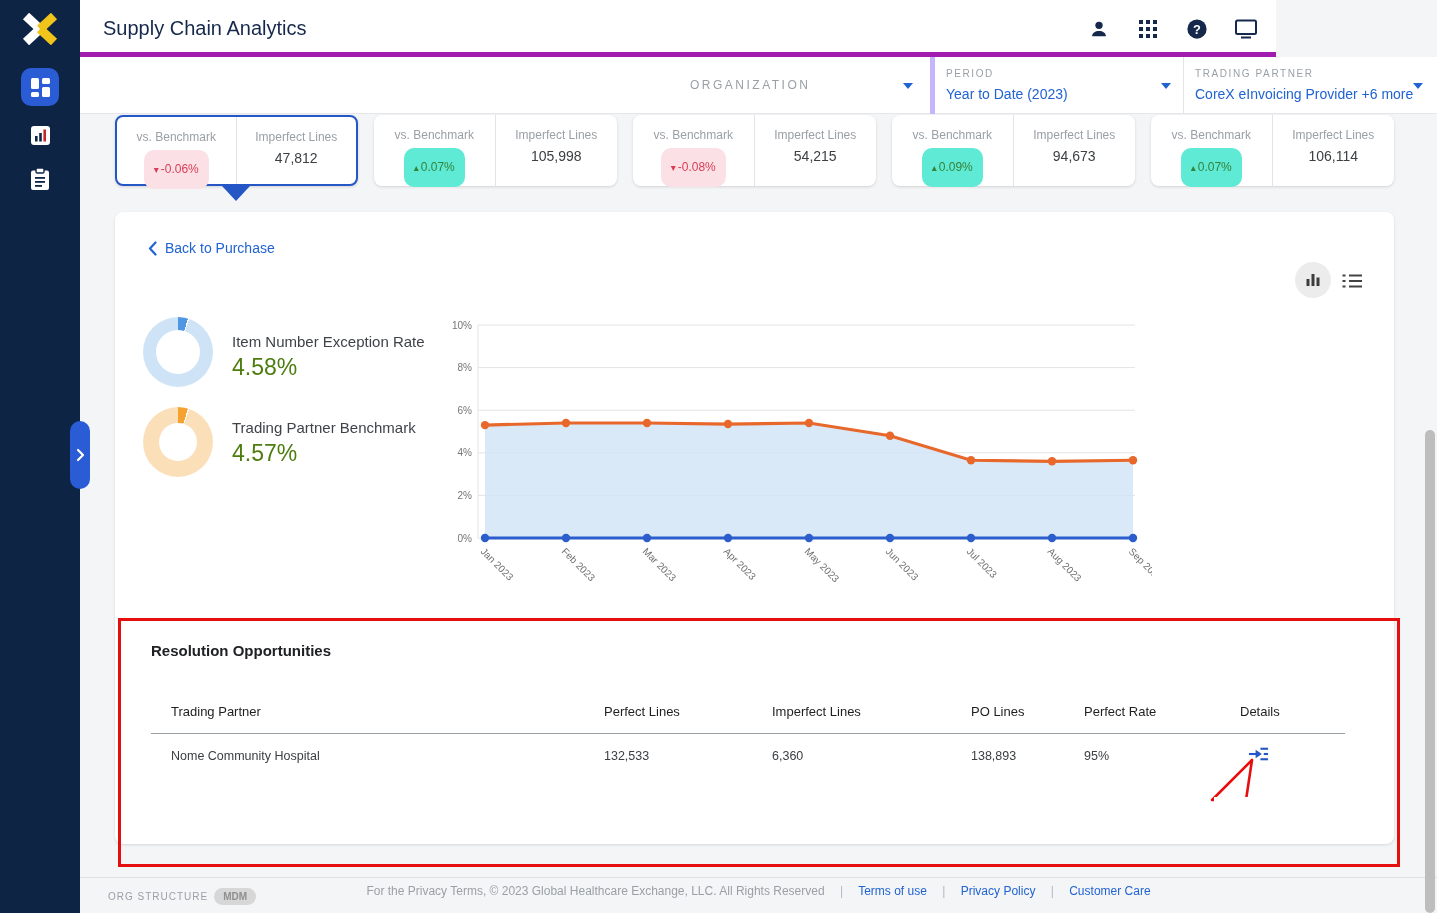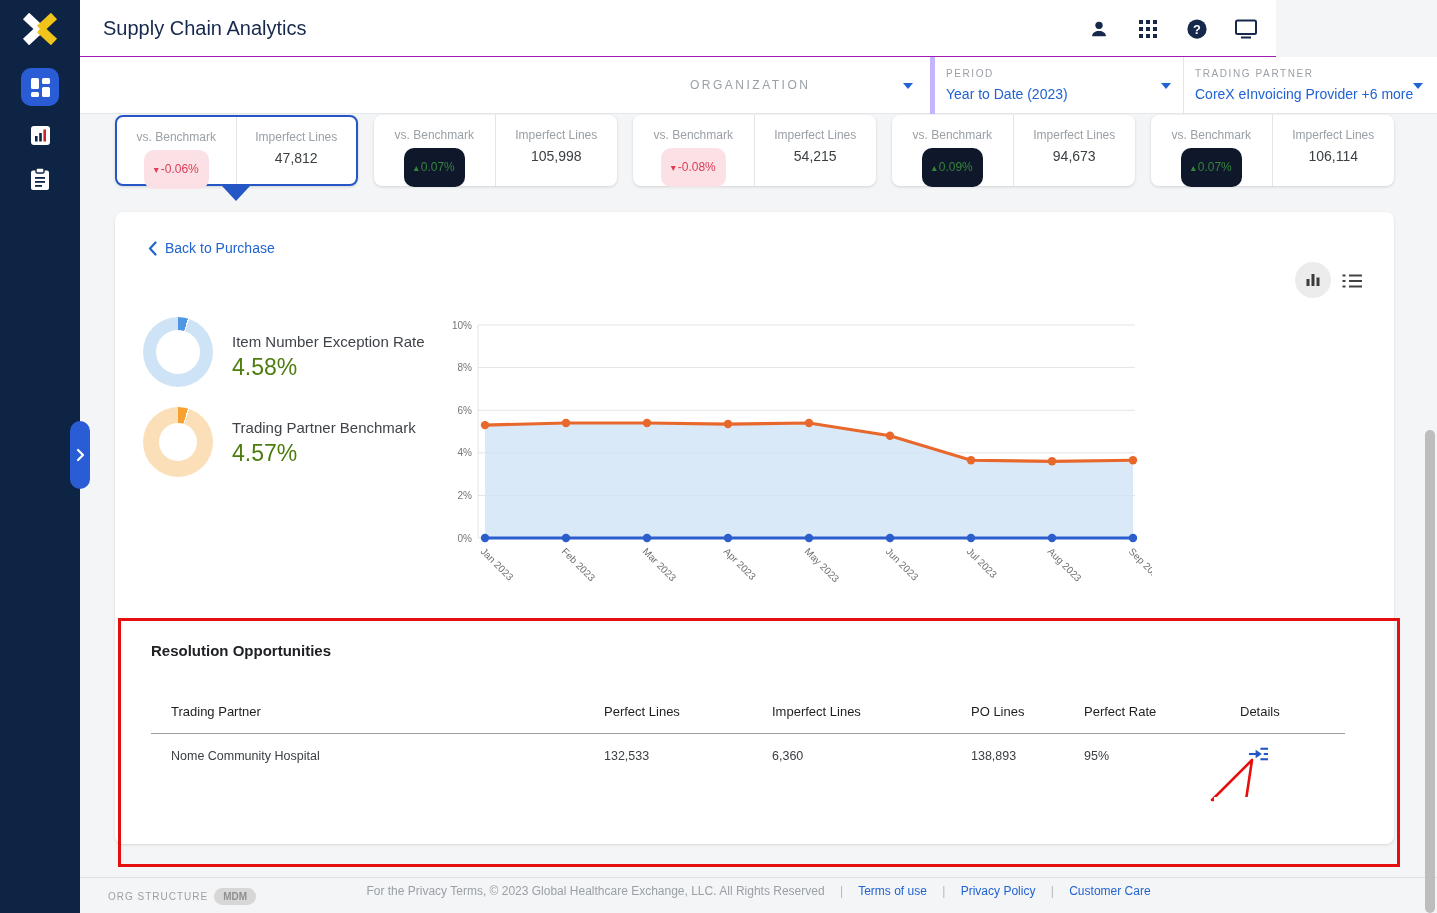--- a/index.html
+++ b/index.html
@@ -8,21 +8,21 @@
   .app { position:relative; width:1437px; height:913px; overflow:hidden; background:#f4f5f7; }
 
   
   .sidebar { position:absolute; left:0; top:0; width:80px; height:913px; background:#0e2444; z-index:40; }
   .logo { position:absolute; left:0; top:0; width:80px; height:58px; display:flex; align-items:center; justify-content:center; }
   .nav-tile { position:absolute; left:21px; width:38px; height:38px; border-radius:10px; display:flex; align-items:center; justify-content:center; cursor:pointer; }
   .nav-tile.active { background:#2a5cd6; }
   .side-expand { position:absolute; left:70px; top:421px; width:20px; height:68px; background:#2a5cd6; border-radius:10px; z-index:45; display:flex; align-items:center; justify-content:center; cursor:pointer; }
 
   
-  .header { position:absolute; left:80px; top:0; width:1196px; height:57px; background:#fff; border-bottom:1px solid #a21caf; z-index:30; }
+  .header { position:absolute; left:80px; top:0; width:1196px; height:57px; background:#fff; border-bottom:5px solid #a21caf; z-index:30; }
   .page-title { position:absolute; left:23px; top:0; line-height:57px; font-size:20px; font-weight:500; color:#16294d; }
   .header-icons { position:absolute; right:18px; top:0; height:57px; display:flex; align-items:center; gap:25px; }
   .hicon { width:24px; height:24px; cursor:pointer; display:flex; align-items:center; justify-content:center; }
 
   
   .filterbar { position:absolute; left:80px; top:57px; width:1357px; height:57px; background:#fff; border-bottom:1px solid #e4e6e9; z-index:25; }
   .fsection { position:absolute; top:0; height:57px; cursor:pointer; }
   .fsec-org { left:600px; width:250px; }
   .fsec-period { left:850px; width:253px; border-left:5px solid #c4b5fd; }
   .fsec-tp { left:1103px; width:254px; border-left:1px solid #e2e4e8; }
@@ -32,21 +32,21 @@
   .fcaret { position:absolute; top:26px; width:0; height:0; border-left:5px solid transparent; border-right:5px solid transparent; border-top:6px solid #2163d2; }
 
   
   .card { position:absolute; top:115px; width:243px; height:71px; background:#fff; border-radius:8px; box-shadow:0 1px 3px rgba(0,0,0,.14); display:flex; cursor:pointer; }
   .card.selected { border:2px solid #2457c5; }
   .card-half { width:50%; display:flex; flex-direction:column; align-items:center; padding-top:13px; gap:6px; }
   .card-half.left { border-right:1px solid #e3e3e3; }
   .mini-label { font-size:12px; color:#9aa0a6; white-space:nowrap; }
   .pill { font-size:12px; font-weight:500; border-radius:10px; padding:12px 10px; line-height:15px; }
   .pill.down { background:#fbe1e5; color:#da3d55; }
-  .pill.up { background:#0f172a; color:#35843b; }
+  .pill.up { background:#5eead4; color:#35843b; }
   .pill .arr { font-size:10px; margin-right:2px; }
   .card-value { font-size:14px; font-weight:500; color:#3c4043; }
   .card-pointer { position:absolute; top:186px; width:0; height:0; border-left:14px solid transparent; border-right:14px solid transparent; border-top:15px solid #2457c5; }
 
   
   .panel { position:absolute; left:115px; top:212px; width:1279px; height:632px; background:#fff; border-radius:8px; box-shadow:0 1px 3px rgba(0,0,0,.12); }
   .back-link { position:absolute; left:33px; top:28px; display:flex; align-items:center; gap:8px; color:#2163d2; font-size:14px; cursor:pointer; }
   .toggle-chart { position:absolute; left:1180px; top:50px; width:36px; height:36px; border-radius:50%; background:#ececec; display:flex; align-items:center; justify-content:center; cursor:pointer; }
   .toggle-list { position:absolute; left:1226px; top:58px; width:22px; height:22px; cursor:pointer; }
 

